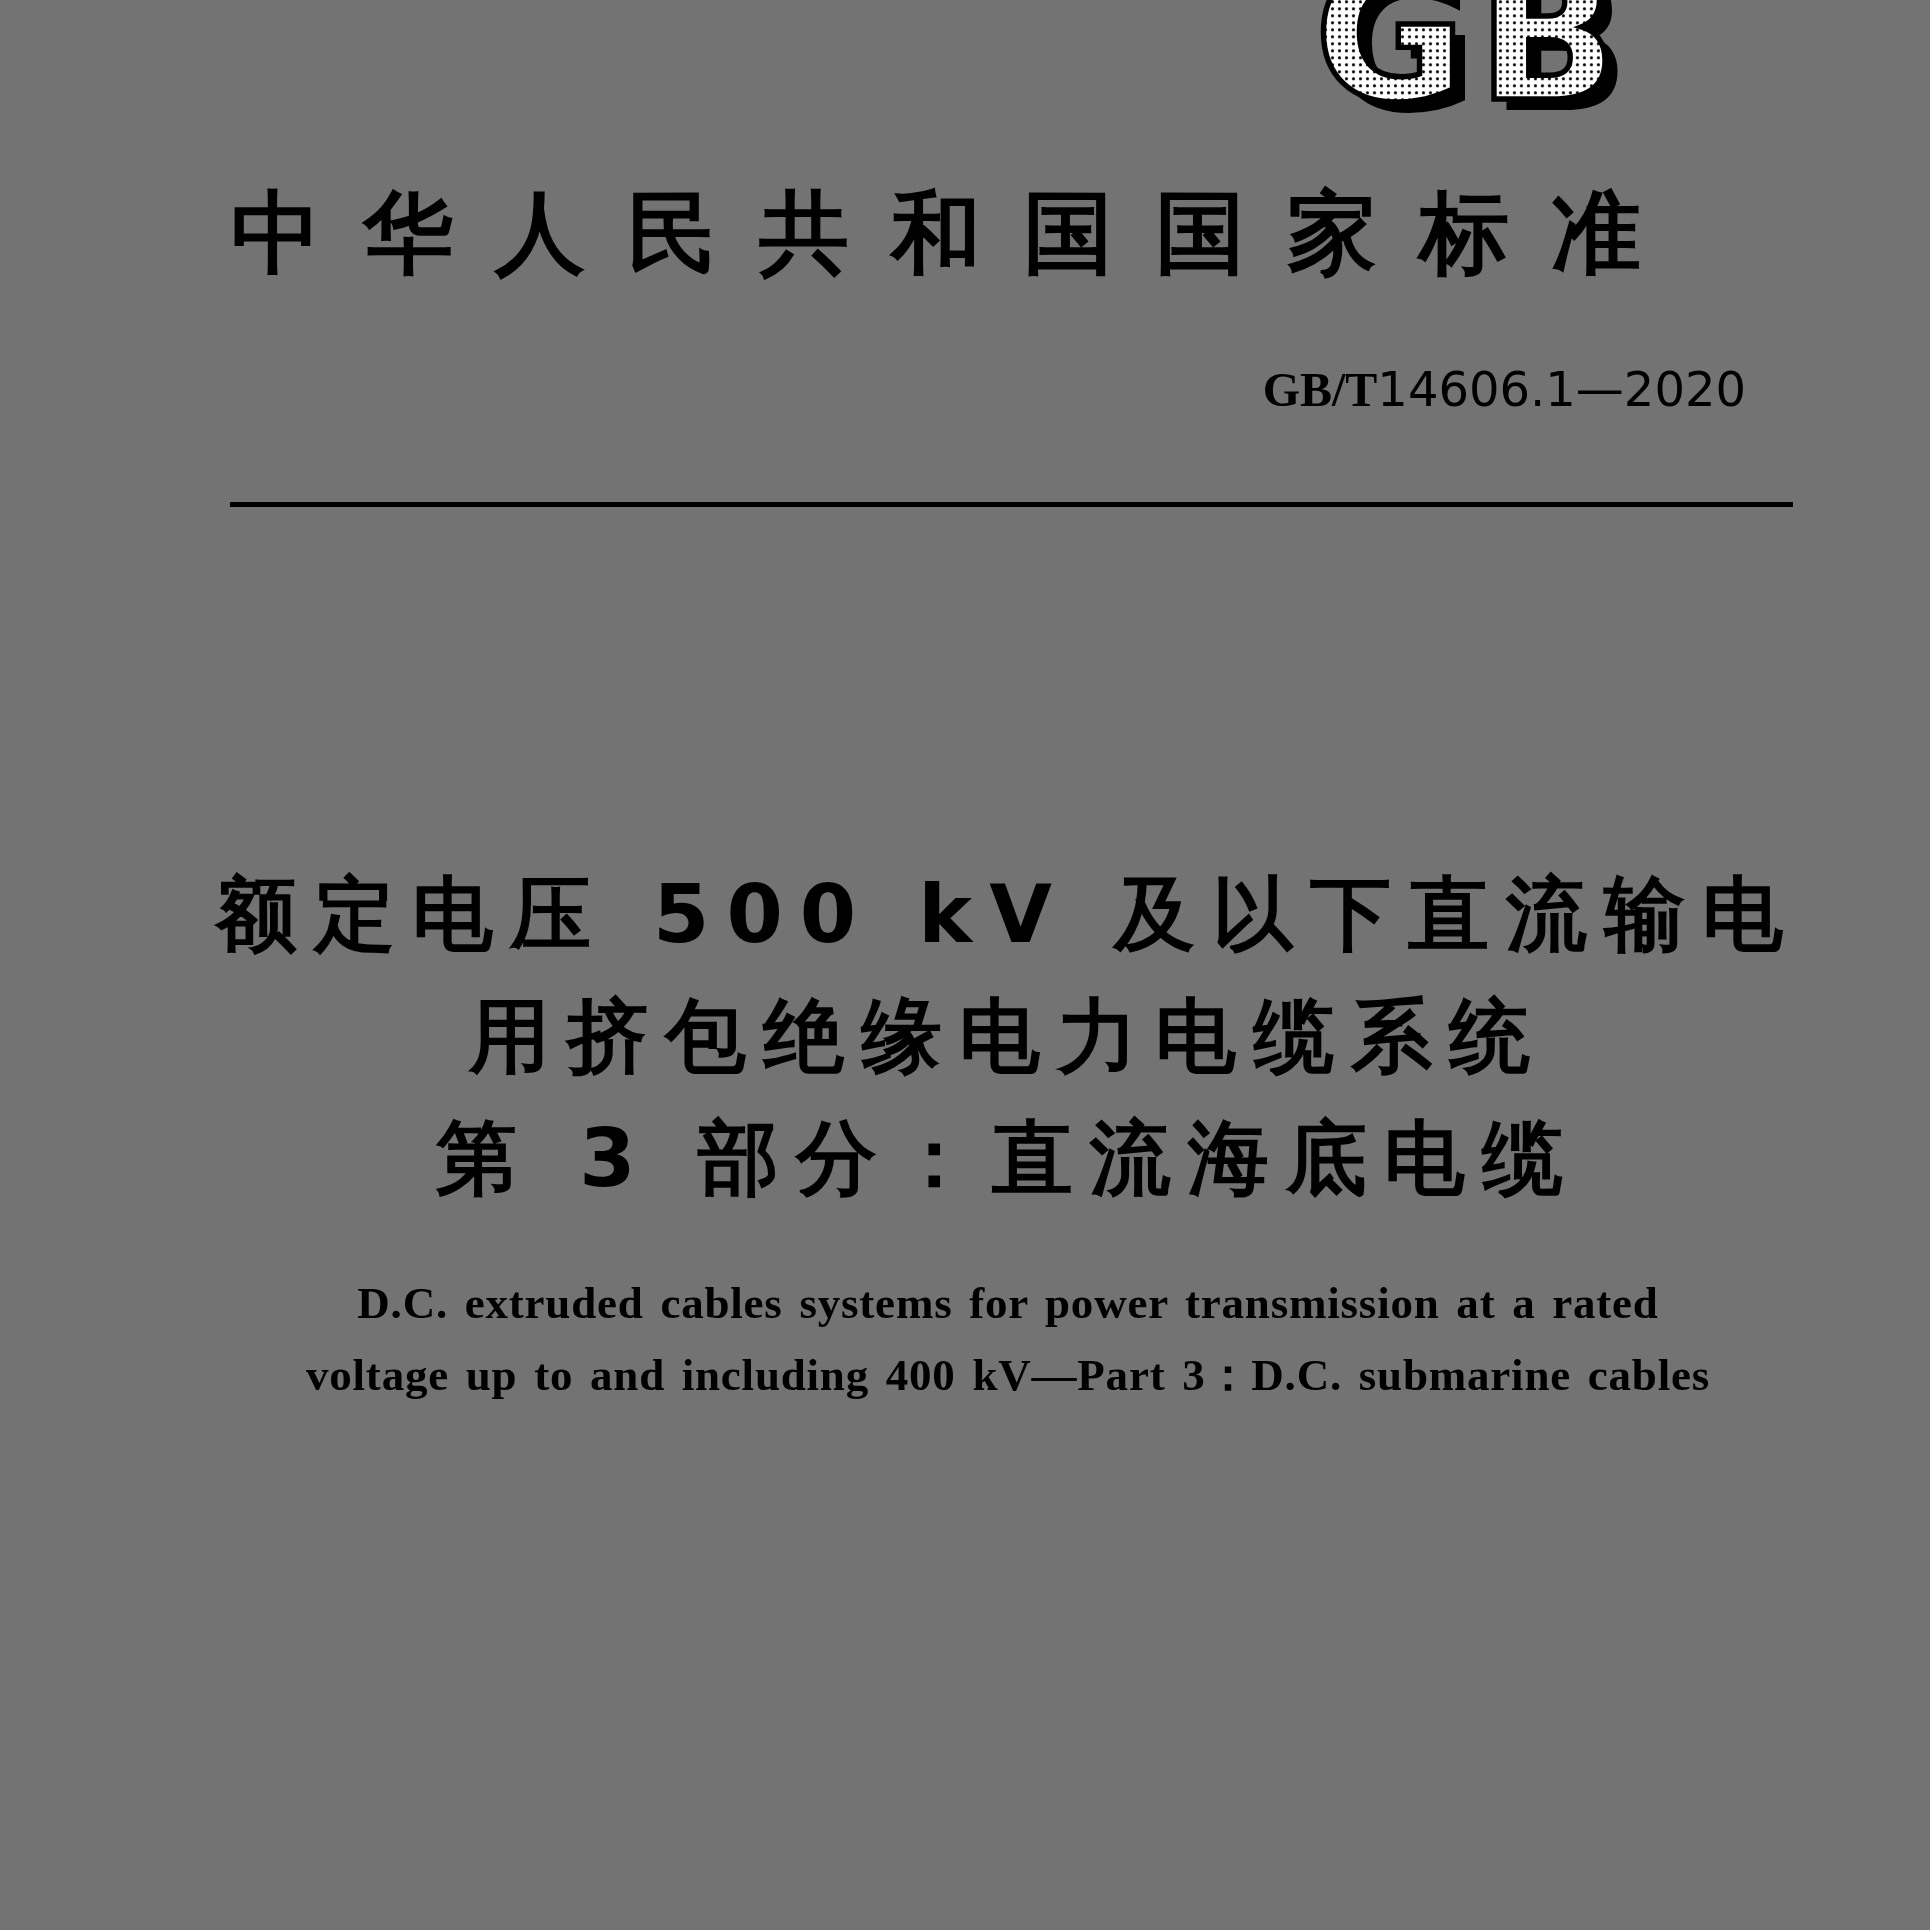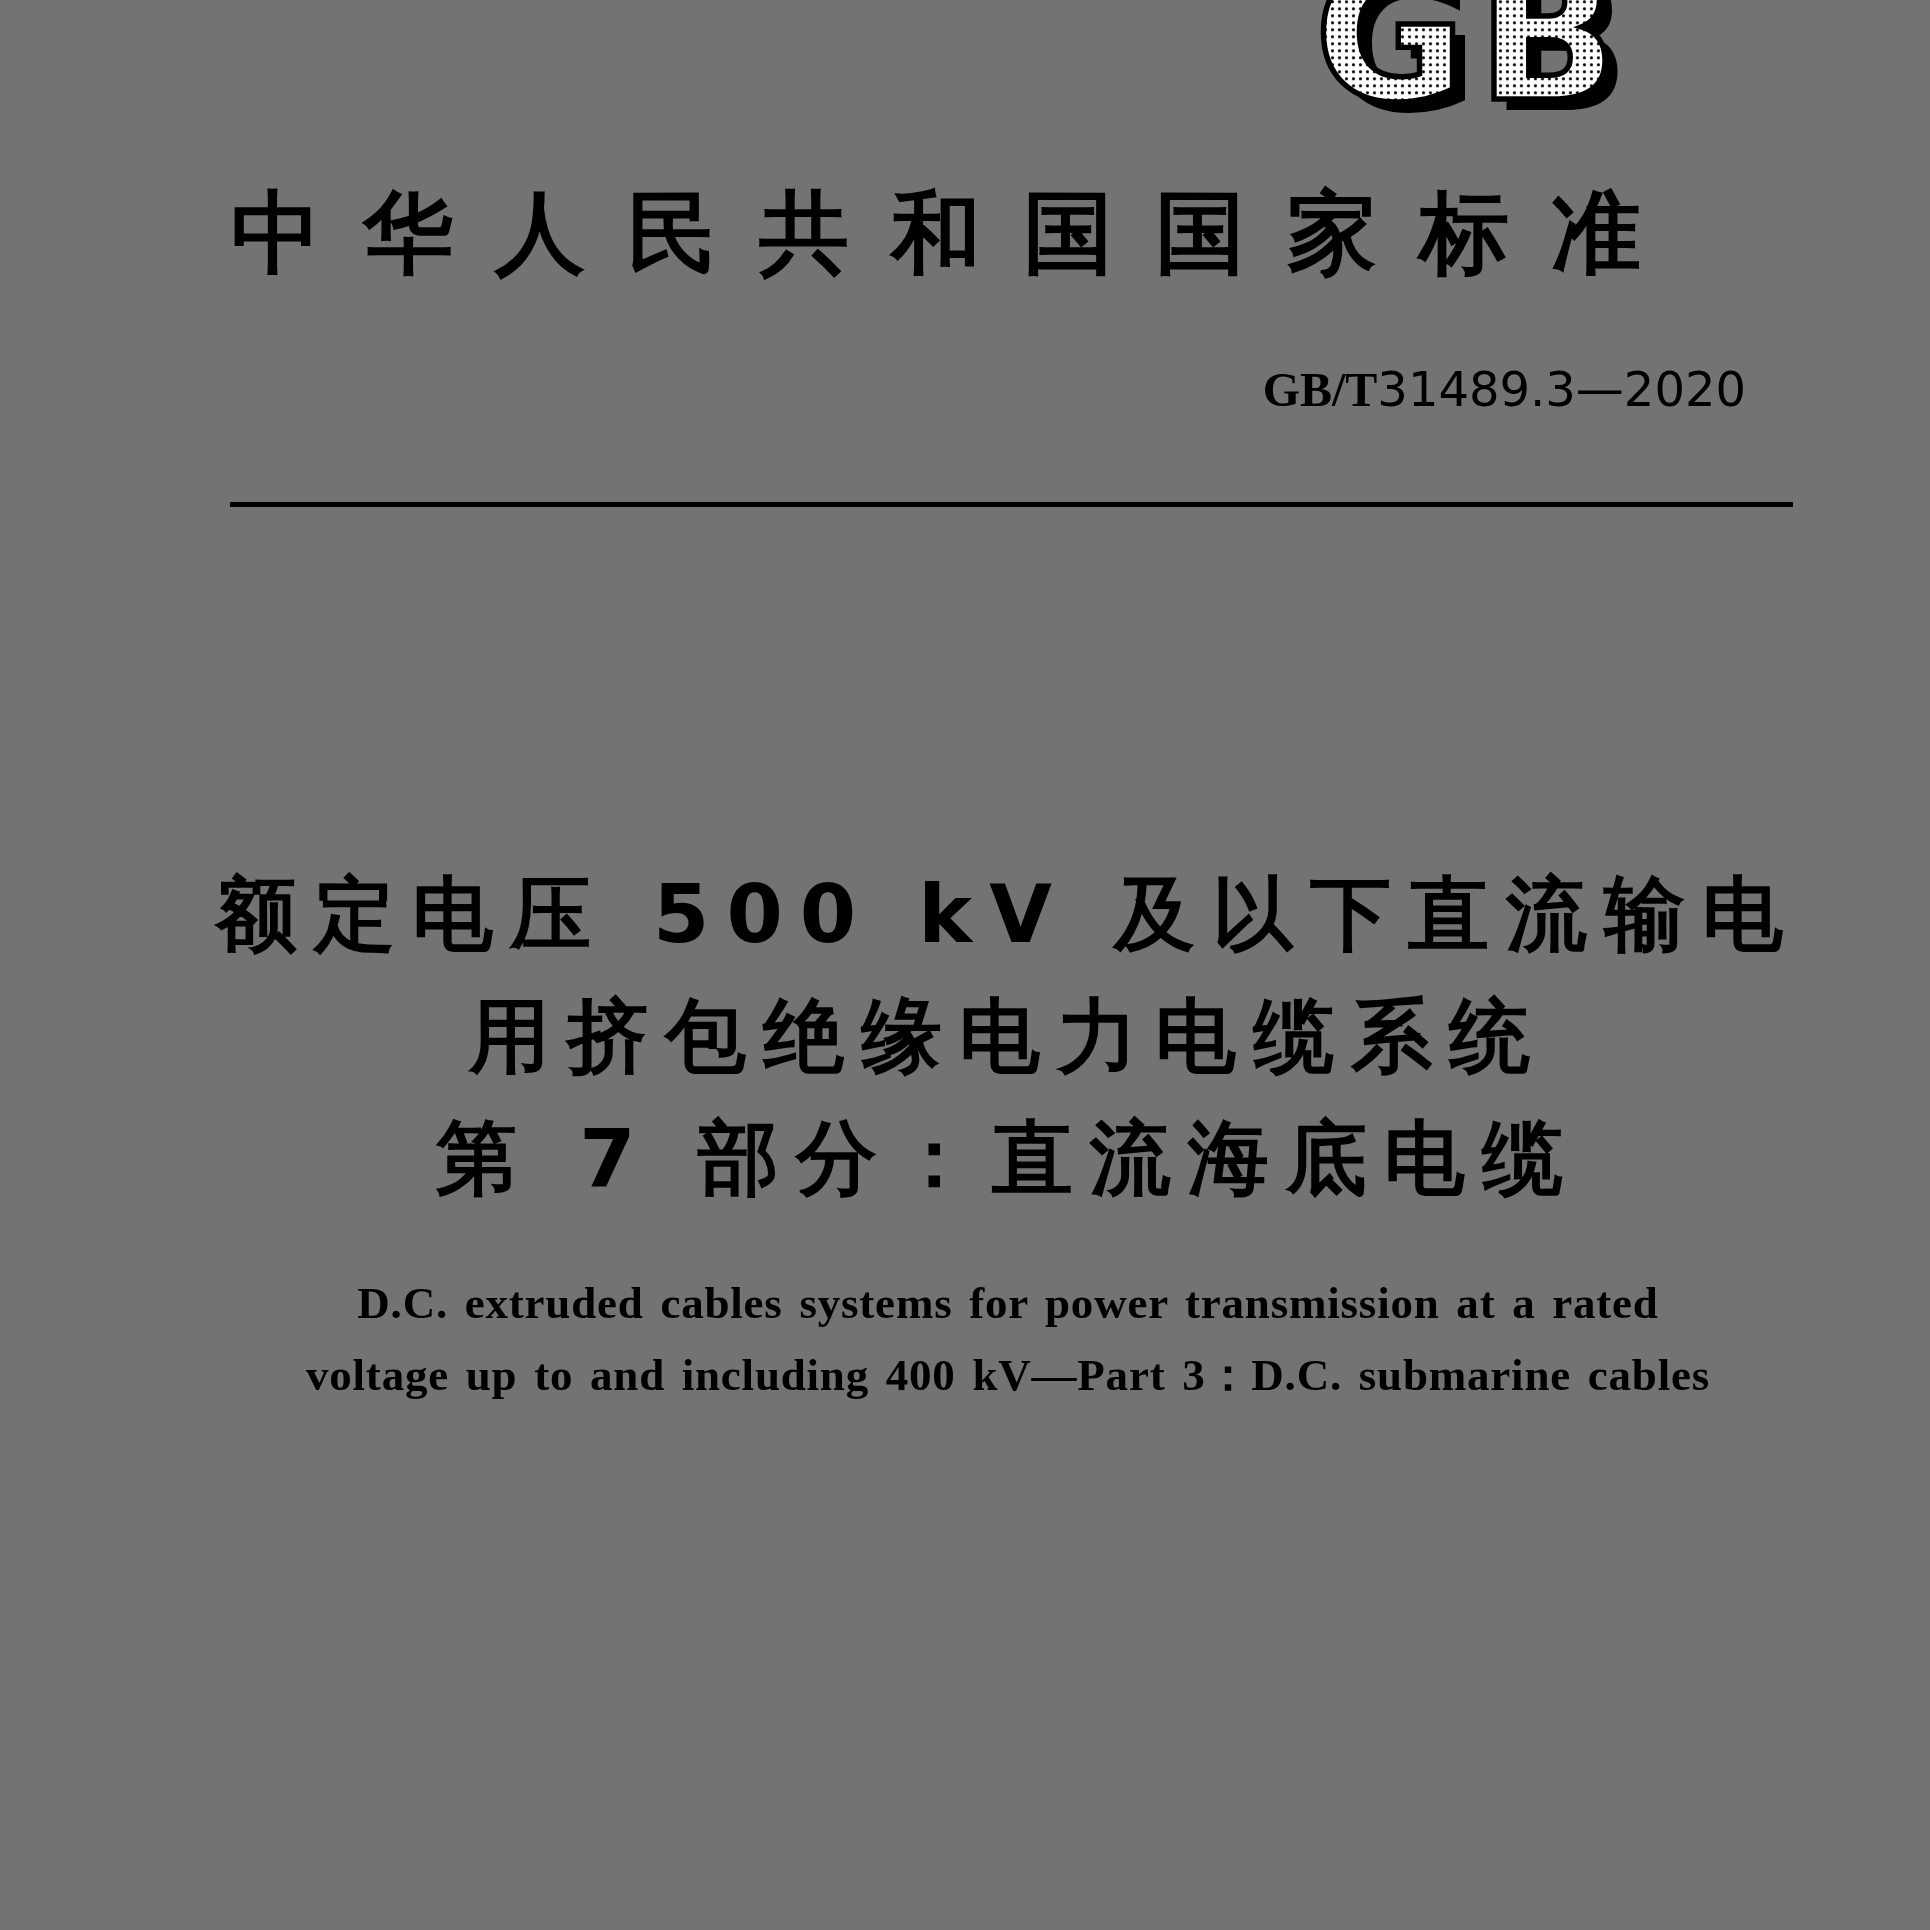--- a/index.html
+++ b/index.html
@@ -119,29 +119,29 @@
 
       <text x="24" y="216" font-family="'DejaVu Sans','Liberation Sans',sans-serif" font-weight="bold" font-size="238" letter-spacing="14" fill="#000000">GB</text>
 
       <text x="8" y="202" font-family="'DejaVu Sans','Liberation Sans',sans-serif" font-weight="bold" font-size="238" letter-spacing="14" fill="url(#dotpat)" stroke="#000000" stroke-width="7">GB</text>
     </svg>
   </div>
 
   <div class="national-heading">中华人民共和国国家标准</div>
 
   <div class="std-number">
-    <span class="prefix">GB/T</span><span class="number">31489.3—2020</span>
+    <span class="prefix">GB/T</span><span class="number">14606.1—2020</span>
   </div>
 
   <div class="header-rule"></div>
 
   <div class="title-zh">
     <div>额定电压 500 kV 及以下直流输电</div>
     <div>用挤包绝缘电力电缆系统</div>
-    <div>第 7 部分：直流海底电缆</div>
+    <div>第 3 部分：直流海底电缆</div>
   </div>
 
   <div class="title-en">
     <div>D.C. extruded cables systems for power transmission at a rated</div>
     <div>voltage up to and including 400 kV—Part 3：D.C. submarine cables</div>
   </div>
 
 </div>
 
 

